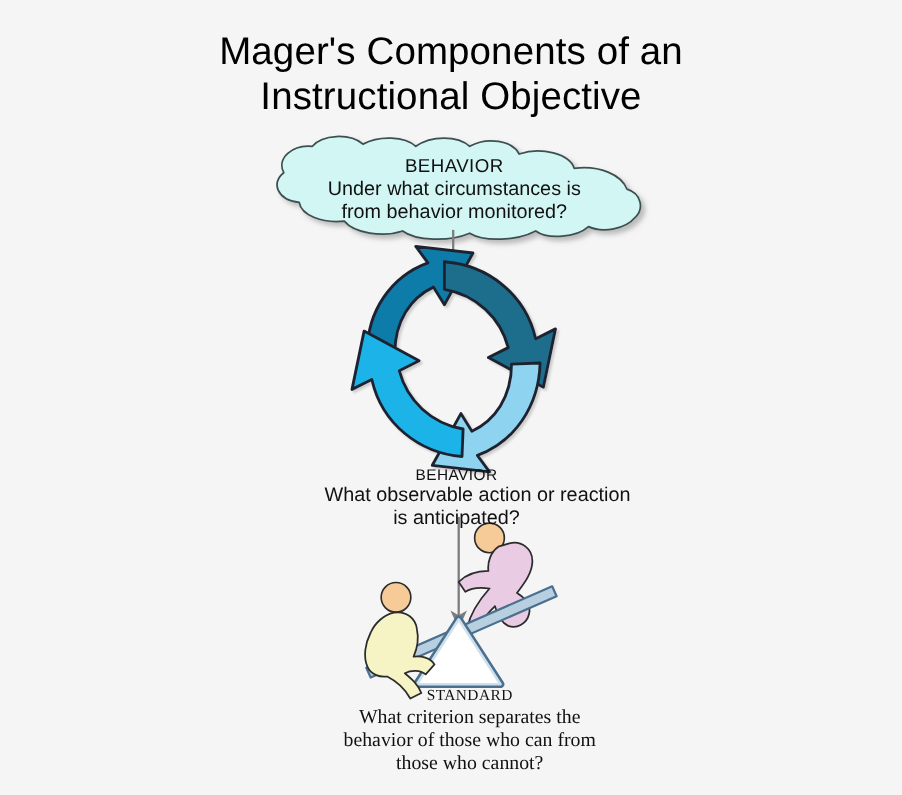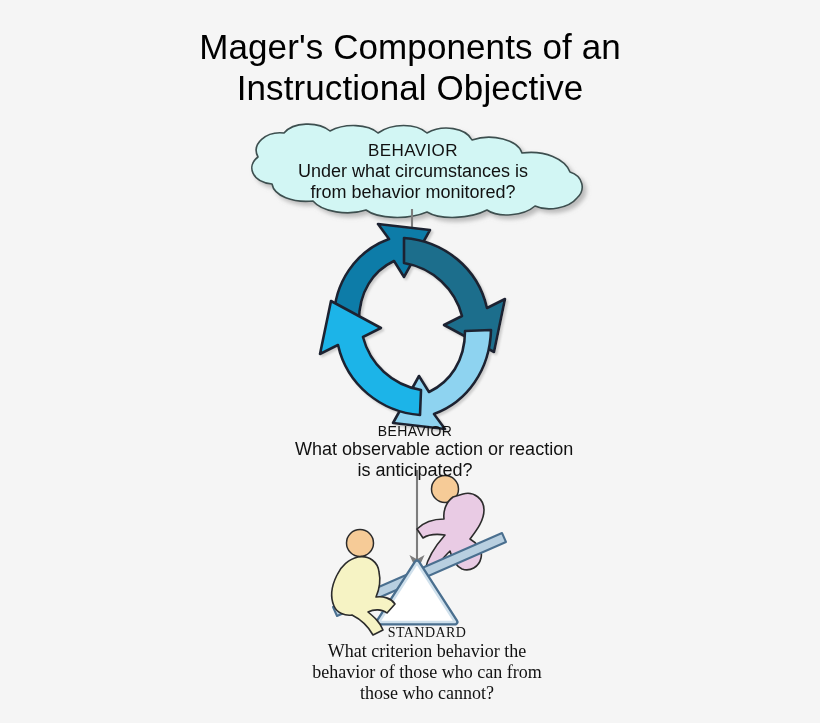--- a/index.html
+++ b/index.html
@@ -233,18 +233,18 @@
   </div>
 
   <div class="node-text" id="behavior-text">
     <div class="node-heading">BEHAVIOR</div>
     <div class="node-sub">What observable action or reaction</div>
     <div class="node-sub">is anticipated?</div>
   </div>
 
   <div class="node-text" id="standard-text">
     <div class="node-heading">STANDARD</div>
-    <div class="node-sub">What criterion behavior the</div>
+    <div class="node-sub">What criterion separates the</div>
     <div class="node-sub">behavior of those who can from</div>
     <div class="node-sub">those who cannot?</div>
   </div>
 
 </div>
 
 </body></html>

